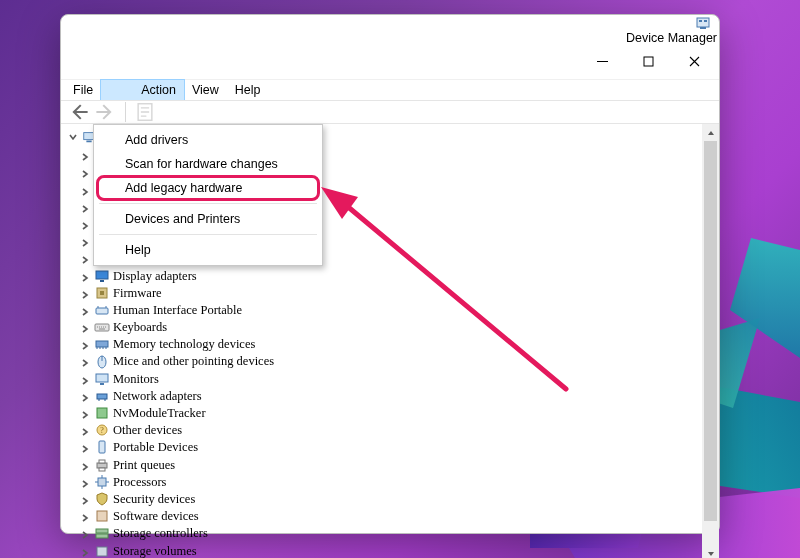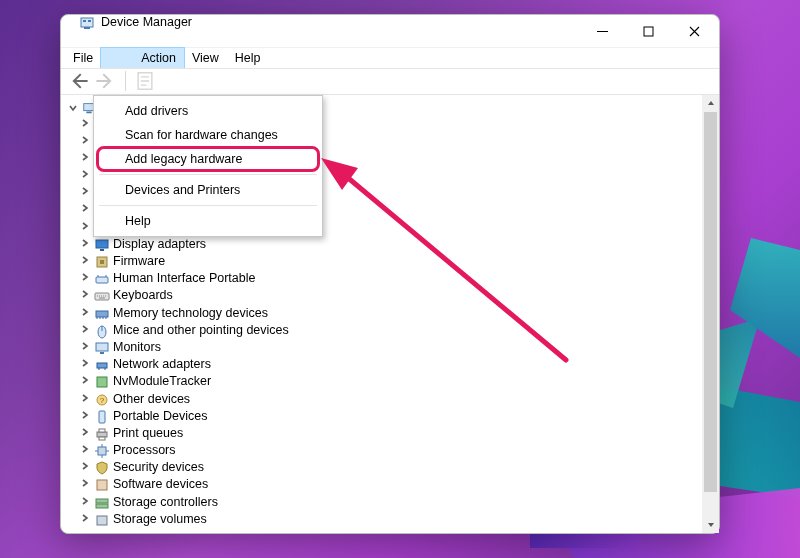--- a/index.html
+++ b/index.html
@@ -16,45 +16,45 @@
   .s4{right:150px;bottom:10px;width:120px;height:50px;background:linear-gradient(90deg,#5b2bc0,#9d3fe0);clip-path:polygon(0 20%,100% 0,90% 100%,0 100%);}
   .s5{right:0;bottom:200px;width:70px;height:120px;background:linear-gradient(180deg,#2bb6bb,#1a7ca7);clip-path:polygon(30% 0,100% 10%,100% 100%,0 60%);}
   .s6{right:80px;bottom:80px;width:100px;height:60px;background:linear-gradient(45deg,#d44bd9,#8b35c9);clip-path:polygon(0 0,100% 30%,80% 100%,0 70%);}
 
   .window {
     position:absolute; left:60px; top:14px; width:660px; height:520px;
     background:#ffffff; border:1px solid #bdbdbd; border-radius:8px;
     box-shadow:0 12px 40px rgba(0,0,0,.35);
     display:flex; flex-direction:column;
   }
-  .titlebar { height:32px; display:flex; align-items:flex-start; padding:0 2px 0 18px; }
+  .titlebar { height:32px; display:flex; align-items:flex-end; padding:0 2px 0 10px;flex-direction:column; }
   .title-icon { width:16px; height:16px; margin-right:6px; display:inline-flex; }
   .title-text { font-size:12.5px; color:#000; }
   .win-controls { margin-left:auto; display:flex; }
   .win-btn { width:46px; height:32px; display:flex; align-items:center; justify-content:center; color:#000; }
   .win-btn svg{width:11px;height:11px;stroke:#000;fill:none;stroke-width:1;}
   .win-btn.close svg{width:11px;height:11px;}
   .minline{width:11px;height:1px;background:#000;}
 
-  .menubar { height:23px; border-top:1px solid #f0f0f0; display:flex; align-items:stretch; padding:0 4px; font-size:12.5px; }
+  .menubar { height:23px; border-top:1px solid #f0f0f0; display:flex; align-items:stretch; padding:0 4px; font-size:12.5px;margin-top:32px; }
   .menu-item { padding:3px 8px; cursor:default; }
   .menu-item.active { background:#cce8ff; outline:1px solid #99d1ff;padding-left:40px; }
 
   .toolbar { height:28px; border-top:1px solid #e5e5e5; border-bottom:1px solid #e5e5e5; display:flex; align-items:center; padding:0 6px; gap:6px;}
   .tool-btn { width:22px; height:22px; display:flex; align-items:center; justify-content:center; }
   .tool-btn svg{stroke:#6b6b6b; fill:none;}
   .tool-sep{width:1px;height:20px;background:#d8d8d8;margin:0 2px;}
 
   .content { position:relative; flex:1; display:flex; border-top:0; }
   .tree { flex:1; overflow:hidden; padding:4px 0 4px 4px; font-size:12.5px; color:#000;}
   .tree-root { display:flex; align-items:center; height:18px; padding-left:2px; gap:2px;}
   .tree-root .chev{transform:rotate(90deg);}
   .chev{display:inline-flex;width:12px;height:12px;align-items:center;justify-content:center;}
   .chev svg{width:8px;height:8px;stroke:#5a5a5a;fill:none;stroke-width:1.6;}
-  .node { display:flex; align-items:flex-start; height:17.2px; padding-left:14px; gap:3px;}
+  .node { display:flex; align-items:flex-end; height:17.2px; padding-left:14px; gap:3px;font-family:Liberation Serif, serif;}
   .ic{width:16px;height:16px;display:inline-flex;align-items:center;justify-content:center;}
   .root-ic svg{width:14px;height:14px;}
 
   .dropdown {
     position:absolute; left:32px; top:0px; width:230px; background:#fff;
     border:1px solid #c8c8c8; box-shadow:2px 3px 6px rgba(0,0,0,.25);
     padding:3px; font-size:12.5px;
   }
   .dd-item { padding:5px 8px 5px 28px; cursor:default; white-space:nowrap;}
   .dd-sep{height:1px;background:#e3e3e3;margin:3px 2px;}

